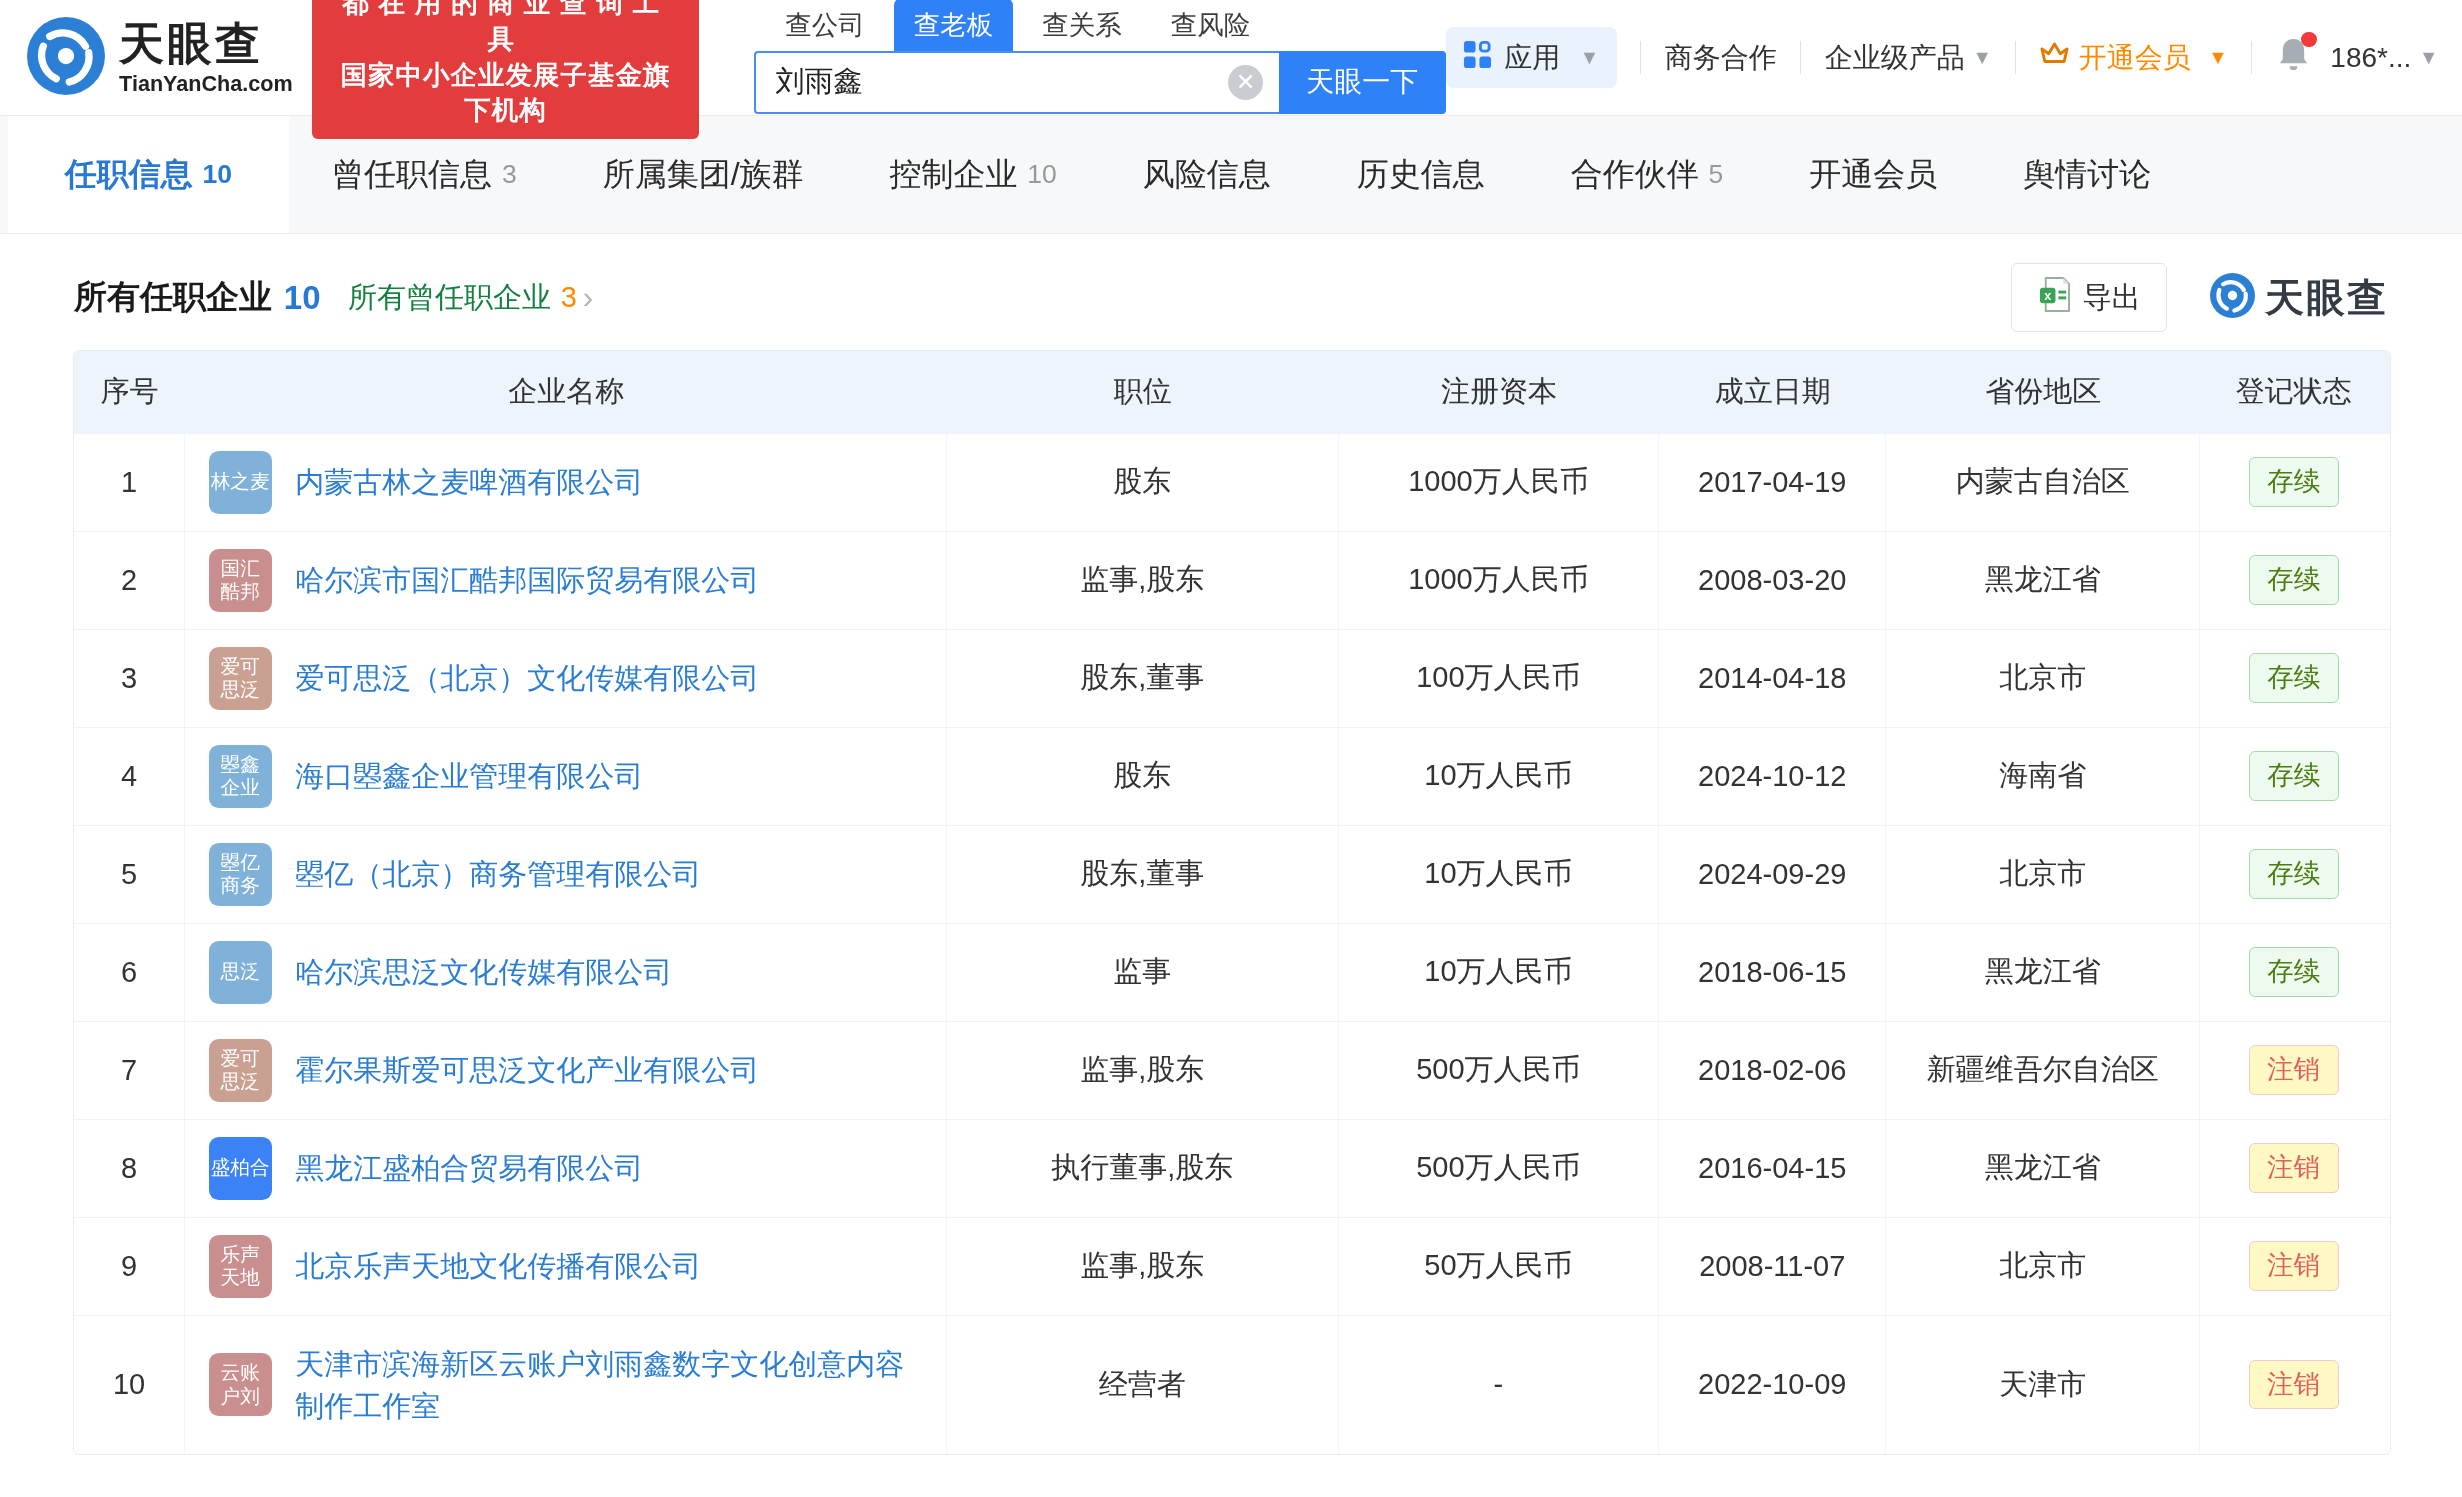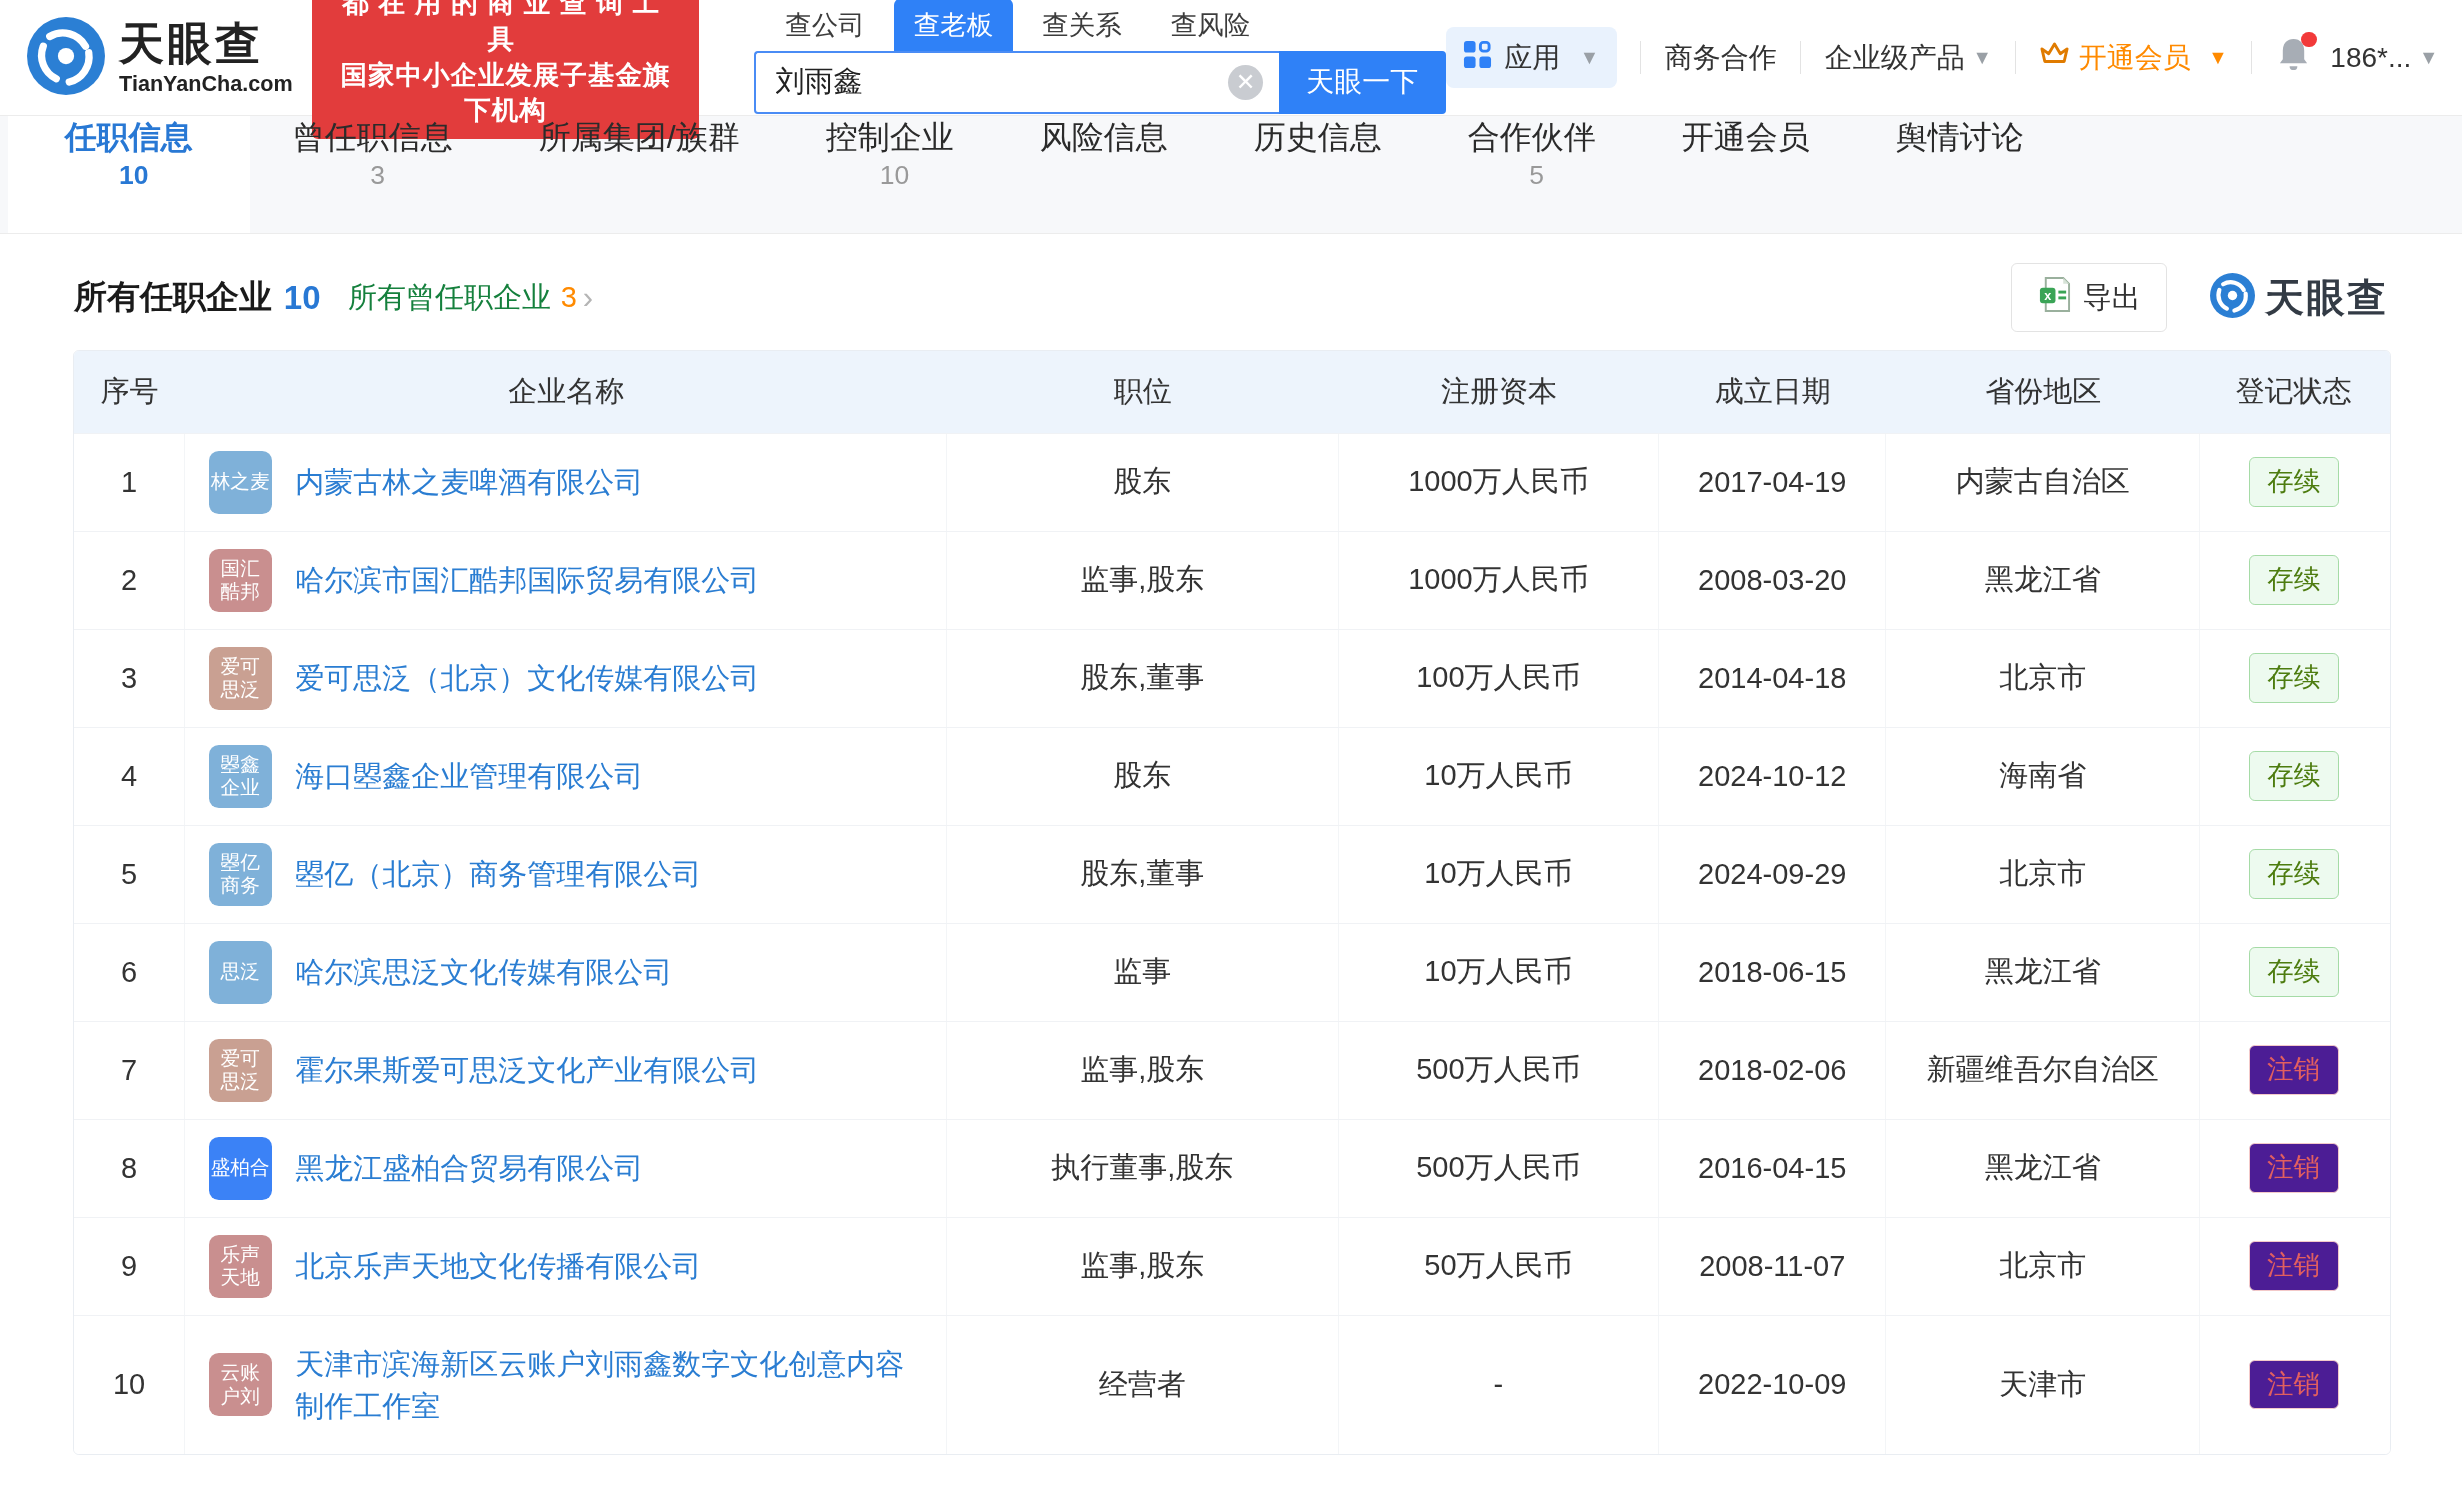--- a/index.html
+++ b/index.html
@@ -31,21 +31,21 @@
   .apps-chip { display:flex; align-items:center; gap:11.8px; background:#e9f2fd; border-radius:7.8px; padding:11.8px 17.6px; cursor:pointer; }
   .caret { font-size:19.6px; color:#9aa0a6; margin-left:7.8px; }
   .caret.orange { color:#ff8a00; }
   .nav-item { display:flex; align-items:center; cursor:pointer; }
   .vip { color:#ff8a00; display:flex; align-items:center; gap:9.8px; }
   .bell-wrap { position:relative; margin-right:19.6px; cursor:pointer; }
   .bell-dot { position:absolute; top:-3.9px; right:-5.9px; width:15.7px; height:15.7px; border-radius:50%; background:#f23a3a; }
 
   
   .page-tabs { height:118px; background:#f7f8fa; border-bottom:1px solid #ececec; display:flex; align-items:stretch; padding-right:39px; }
-  .page-tab { display:flex; align-items:center; padding:0 43px; font-size:32px; color:#2b2b2b; cursor:pointer;flex-direction:column; }
+  .page-tab { display:flex; align-items:center; padding:0 43px; font-size:32px; color:#2b2b2b; cursor:pointer; }
   .page-tab .count { font-size:26.5px; color:#999; margin-left:9.8px; }
   .page-tab.active { background:#fff; color:#2878d4; font-weight:bold; padding:0 57px; margin-left:7.8px; }
   .page-tab.active .count { color:#2878d4; font-weight:bold; }
 
   
   .section-row { display:flex; align-items:center; padding:33px 74px 0 74px; height:94px; }
   .section-title { font-size:33px; font-weight:bold; color:#1a1a1a; }
   .section-count { font-size:33px; font-weight:bold; color:#2878d4; margin:0 27.4px 0 11.8px; }
   .former-link { display:flex; align-items:center; cursor:pointer; }
   .former-title { font-size:29px; color:#15803d; }
@@ -74,21 +74,21 @@
 
   .avatar { width:63px; height:63px; min-width:63px; border-radius:9.8px; color:#fff; display:flex; align-items:center; justify-content:center; text-align:center; font-size:19.6px; line-height:1.2; white-space:pre-line; }
   .av-blue { background:#7fb1d9; }
   .av-rose { background:#c98f8f; }
   .av-tan { background:#c9a092; }
   .av-purple { background:#3b82f6; }
   .company-link { color:#2a7dd2; font-size:29px; line-height:1.45; cursor:pointer; }
 
   .badge { display:inline-block; padding:7.8px 17.6px; border-radius:5.9px; font-size:26.5px; line-height:1.2; }
   .status-active { color:#4d7c0f; background:#edfaef; border:1px solid #a5dba6; }
-  .status-cancel { color:#e25f5f; background:#4c1d95; border:1px solid #f3c9c9;padding-left:17px; }
+  .status-cancel { color:#e25f5f; background:#fef9c3; border:1px solid #f3c9c9;padding-left:17px; }
 </style>
 </head>
 <body>
 
 <div class="page">
 
   <div class="top-header">
     <div class="logo">
       <span>
         <svg width="78" height="78" viewBox="0 0 48 48">

